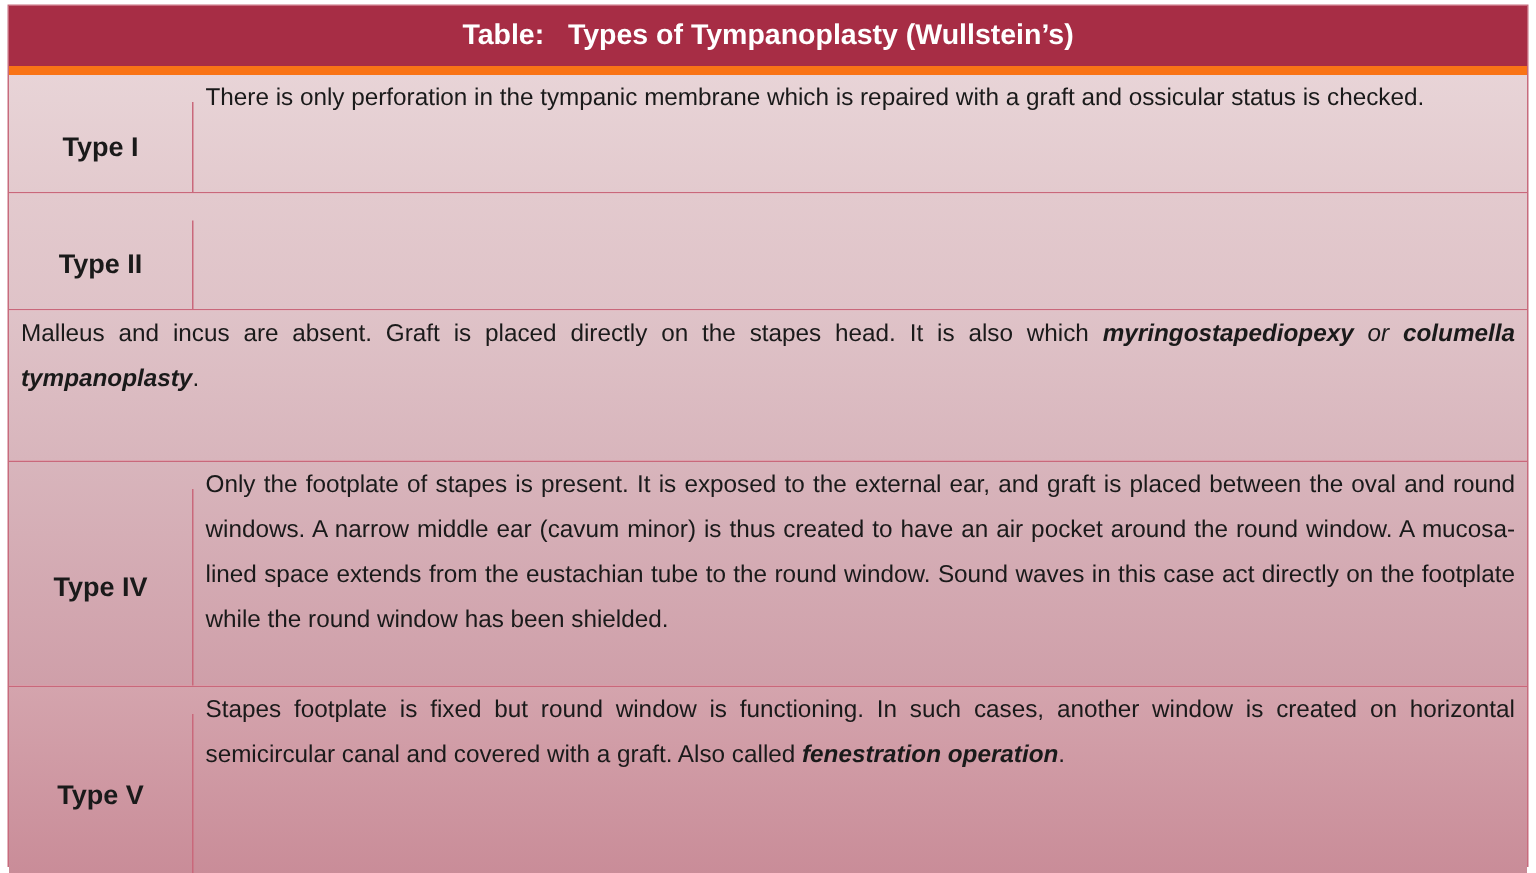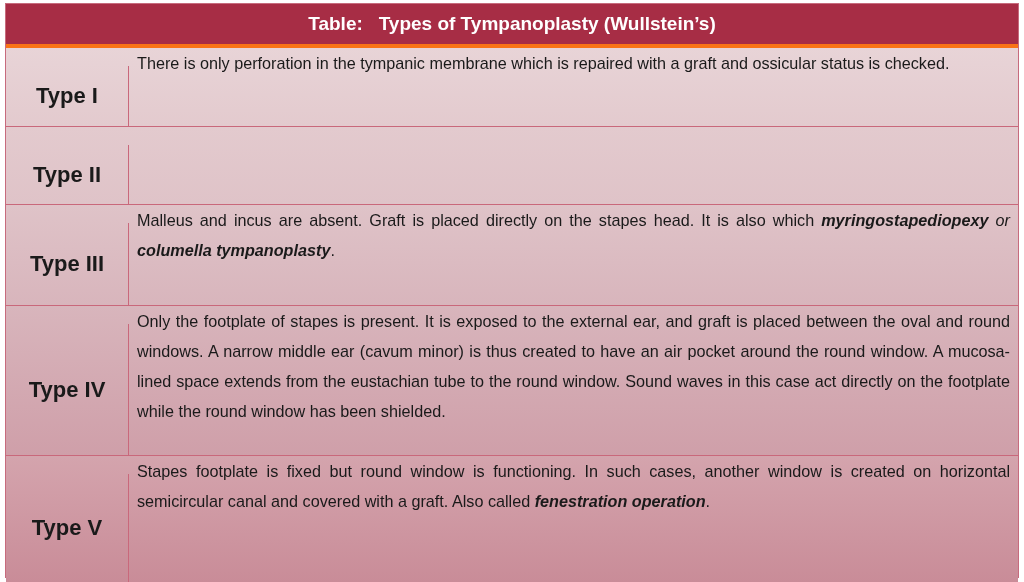--- a/index.html
+++ b/index.html
@@ -2,25 +2,25 @@
 <html><head>
   <meta charset="utf-8">
   <style>
     html, body { margin: 0; padding: 0; background: #ffffff; }
     body { width: 1024px; height: 582px; position: relative; overflow: hidden;
       font-family: "Liberation Sans", "DejaVu Sans", sans-serif; color: #1a1a1a; }
     .table { position: absolute; left: 5px; top: 3px; width: 1014px; height: 575px;
       border: 1px solid #c76b7d; box-sizing: border-box; }
     .title-bar { height: 40px; background: #a72d45; color: #ffffff; font-weight: bold;
       font-size: 19px; display: flex; align-items: center; justify-content: center;
-      white-space: pre; border-bottom: 4px solid #f97316; }
+      white-space: pre; border-bottom: 6px solid #f97316; }
     .row { display: flex; border-bottom: 1px solid #c9687b; box-sizing: border-box; }
     .row:last-child { border-bottom: none; }
     .type-cell { width: 122px; flex: none; border-right: 1px solid #c9687b; display: flex;
-      align-items: center; justify-content: center; font-weight: bold; font-size: 22px; margin-top: 18px; }
+      align-items: center; justify-content: center; font-weight: bold; font-size: 18px; margin-top: 18px; }
     .desc-cell { flex: 1; padding: 0 8px 0 8px; font-size: 16.2px; line-height: 30px;
       text-align: justify; display: flex; }
     .desc-cell p { margin: 0; }
     .bi { font-weight: bold; font-style: italic; }
     .it { font-style: italic; }
     .r1 { height: 79px; background: linear-gradient(#e8d4d7, #e3cace); }
     .r2 { height: 78px; background: linear-gradient(#e3cace, #dfc3c8); gap: 27px; }
     .r3 { height: 101px; background: linear-gradient(#dfc3c8, #d8b5bc); }
     .r4 { height: 150px; background: linear-gradient(#d8b5bc, #cf9fa9); }
     .r5 { height: 126px; background: linear-gradient(#d4a4ad, #c98c98); }
@@ -36,21 +36,20 @@
     <div class="desc-cell">
       <p><span>There is only perforation in the tympanic membrane which is repaired with a graft and ossicular status is checked.</span></p>
     </div>
   </div>
 
   <div class="row r2">
     <div class="type-cell">Type II</div>
   </div>
 
   <div class="row r3">
-    <div class="type-cell">Type III</div>
     <div class="desc-cell">
       <p><span>Malleus and incus are absent. Graft is placed directly on the stapes head. It is also which </span><span class="bi">myringostapediopexy</span><span class="it"> or </span><span class="bi">columella tympanoplasty</span><span>.</span></p>
     </div>
   </div>
 
   <div class="row r4">
     <div class="type-cell">Type IV</div>
     <div class="desc-cell">
       <p><span>Only the footplate of stapes is present. It is exposed to the external ear, and graft is placed between the oval and round windows. A narrow middle ear (cavum minor) is thus created to have an air pocket around the round window. A mucosa-lined space extends from the eustachian tube to the round window. Sound waves in this case act directly on the footplate while the round window has been shielded.</span></p>
     </div>

